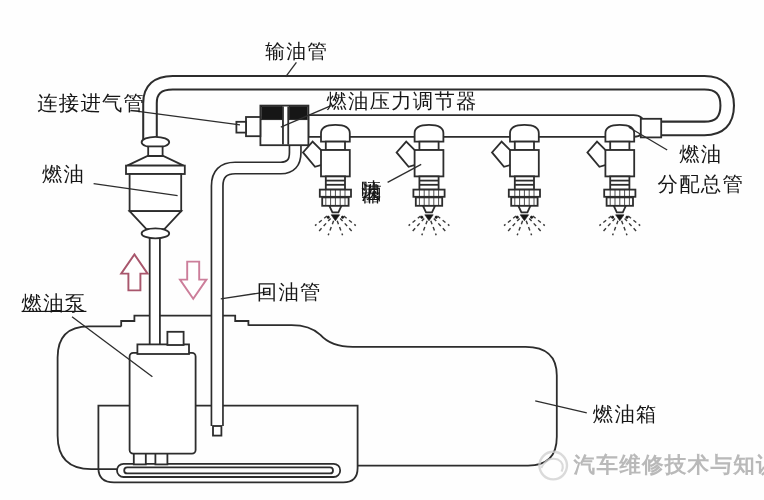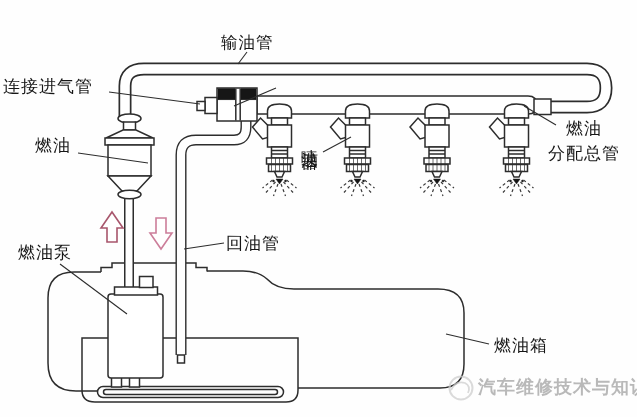--- a/index.html
+++ b/index.html
@@ -164,37 +164,38 @@
     </g>
 
     <g opacity="0.75">
       <circle cx="461" cy="388" r="11.5" fill="none" stroke="#cfcfcf" stroke-width="2"></circle>
       <path d="M 451,390 Q 456,380 465,383 Q 471,386 468,393" fill="none" stroke="#cfcfcf" stroke-width="1.8"></path>
     </g>
   </svg>
 
   <div class="lbl" style="left:221px;top:31px;font-size:16.5px;">输油管</div>
 
-  <div class="lbl center" style="left:2px;top:75px;width:92px;">
+  <div class="lbl center" style="left:30px;top:75px;width:92px;">
     <div>连接进气管</div>
   </div>
 
+  <div class="lbl" style="left:272px;top:73px;">燃油压力调节器</div>
 
   <div class="lbl center" style="left:25px;top:134px;width:56px;">
     <div>燃油</div>
   </div>
 
   <div class="lbl vertical" style="left:300px;top:136px;">喷油器</div>
 
   <div class="lbl center" style="left:542px;top:116px;width:84px;line-height:25px;">
     <div>燃油</div>
     <div>分配总管</div>
   </div>
 
-  <div class="lbl" style="left:226px;top:232px;">回油管</div>
-
-  <div class="lbl" style="left:18px;top:241px;">燃油泵</div>
+  <div class="lbl" style="left:214px;top:232px;">回油管</div>
+
+  <div class="lbl" style="left:18px;top:241px;text-decoration:underline;">燃油泵</div>
 
   <div class="lbl" style="left:494px;top:334px;">燃油箱</div>
 
   <div class="watermark" style="left:478px;top:375px;">汽车维修技术与知识</div>
 
 </div>
 
 </body></html>

